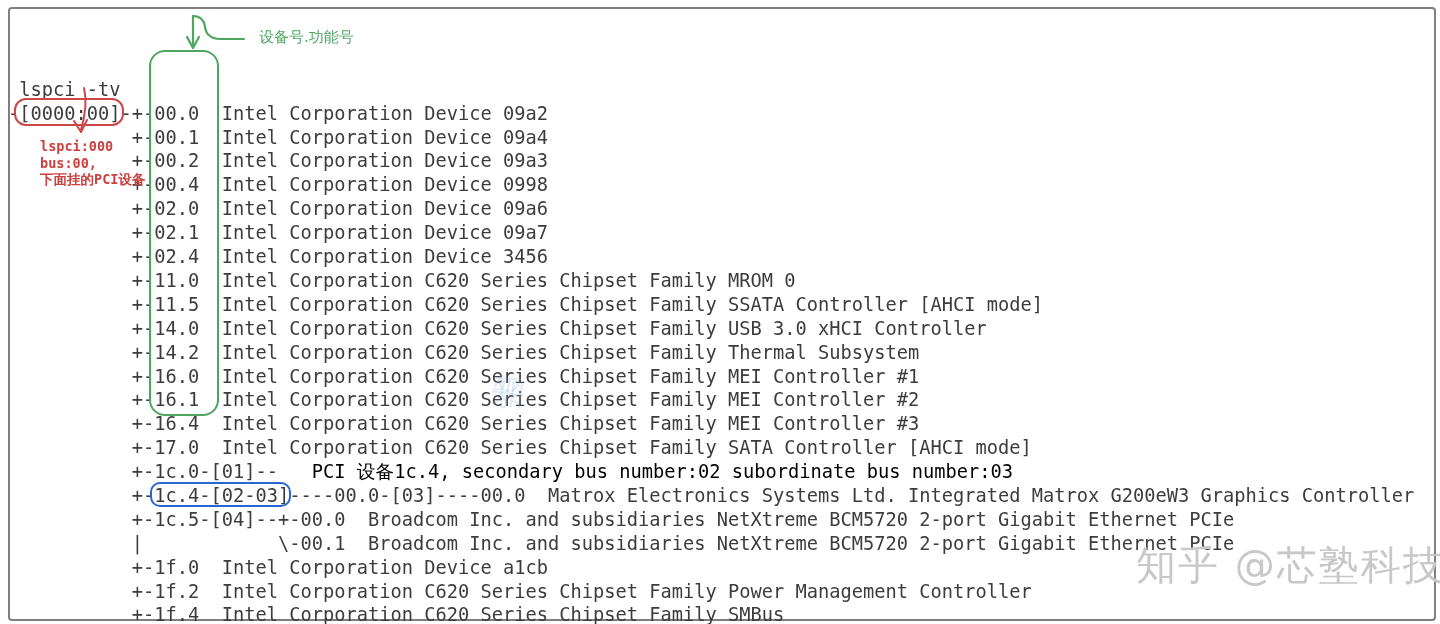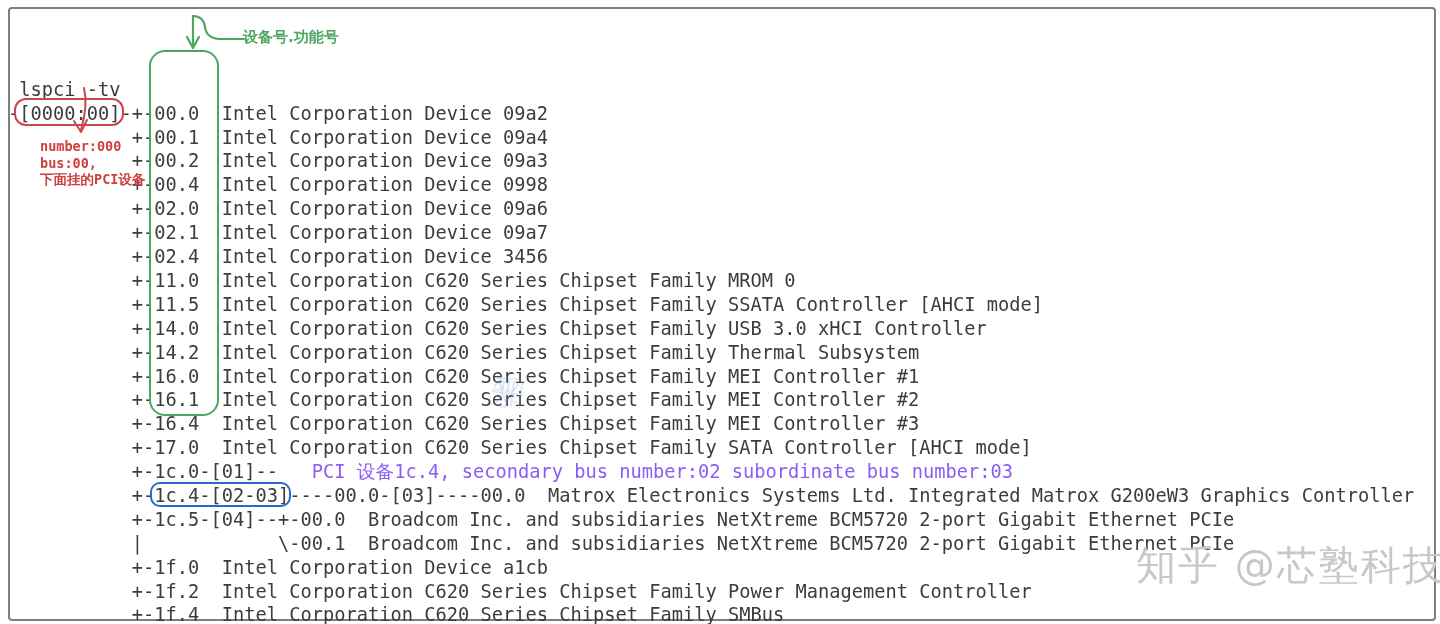--- a/index.html
+++ b/index.html
@@ -14,41 +14,41 @@
     pointer-events:none;
   }
   
   .terminal{
     position:absolute;left:8px;top:30px;
     font-family:"DejaVu Sans Mono", monospace;
     font-size:18.7px;line-height:23.9px;
     color:#3c3c3c;white-space:pre;
   }
   .tline{height:23.9px;}
-  .seg-blue{color:#8b5cf6;margin-top:28px;}
+  .seg-blue{color:#000000;margin-top:28px;}
   .seg-redbox{position:relative;}
   .seg-redbox::before{
     content:"";position:absolute;left:-5px;right:-3px;top:-5px;bottom:-2px;
     border:2px solid #cc4747;border-radius:12px;pointer-events:none;
   }
   .seg-bluebox{position:relative;}
   .seg-bluebox::before{
     content:"";position:absolute;left:-4px;right:-2px;top:-3px;bottom:-1px;
     border:2px solid #2a65d4;border-radius:10px;pointer-events:none;
   }
   
   .green-col-box{
     position:absolute;left:149px;top:50px;width:66px;height:362px;
     border:2px solid #4fa661;border-radius:16px;pointer-events:none;
   }
   
   .green-arrow-svg{position:absolute;left:178px;top:6px;}
   .device-fn-label{
-    position:absolute;left:243px;top:28px;
-    font-size:15px;color:#4fa661;font-weight:bold;
+    position:absolute;left:259px;top:28px;
+    font-size:15px;color:#4fa661;font-weight:normal;
   }
   
   .red-arrow-svg{position:absolute;left:68px;top:86px;}
   .domain-note{
     position:absolute;left:40px;top:138px;
     font-family:"DejaVu Sans Mono", monospace;
     font-size:13.5px;line-height:16.5px;color:#cc4040;font-weight:bold;
   }
   
   .watermark-main{
@@ -81,20 +81,20 @@
   <path d="M 9 31 L 15 42 L 21 31" fill="none" stroke="#4fa661" stroke-width="2.2" stroke-linecap="round" stroke-linejoin="round"></path>
   <path d="M 15 10 C 22 10 26 14 27 21 C 28 29 34 33 42 33 L 66 33" fill="none" stroke="#4fa661" stroke-width="2.2" stroke-linecap="round"></path>
 </svg>
 <div class="device-fn-label">设备号.功能号</div>
 
 <svg class="red-arrow-svg" width="30" height="54" viewBox="0 0 30 54">
   <path d="M 16 2 C 19 14 17 30 13 44" fill="none" stroke="#cc4747" stroke-width="2" stroke-linecap="round"></path>
   <path d="M 6 35 L 13 46 L 19 34" fill="none" stroke="#cc4747" stroke-width="2" stroke-linecap="round" stroke-linejoin="round"></path>
 </svg>
 <div class="domain-note">
-    <div>number:000</div>
+    <div>lspci:000</div>
     <div>bus:00,</div>
     <div>下面挂的PCI设备</div>
   </div>
 
 <div class="watermark-faint">知乎</div>
 
 <div class="watermark-main">知乎 @芯塾科技</div>
 
 </body></html>

